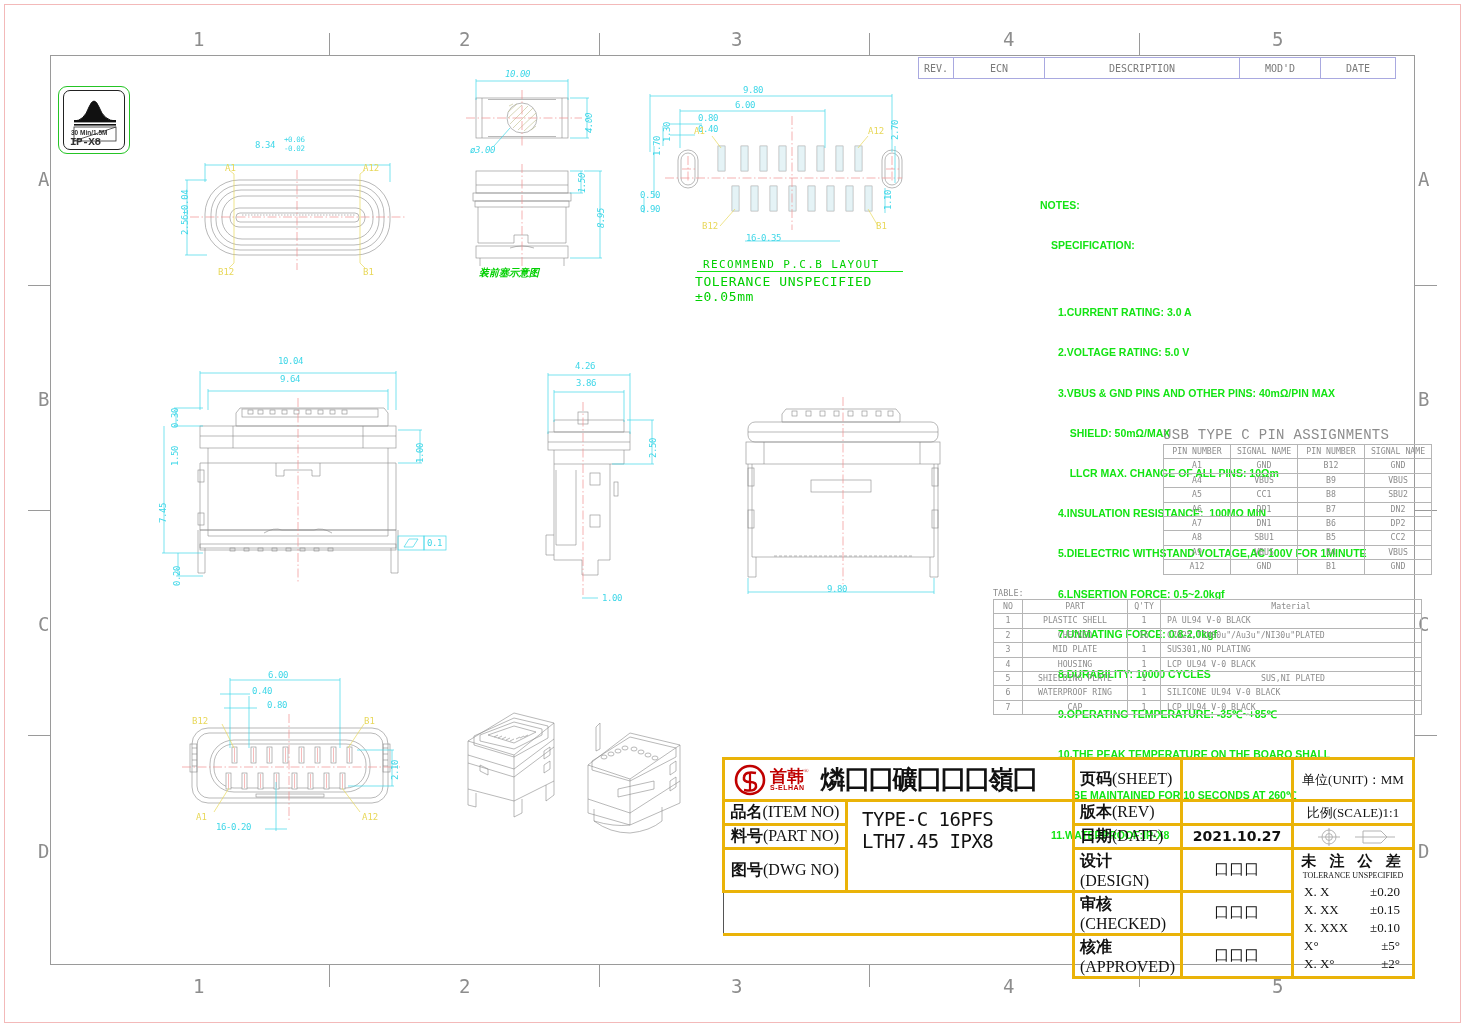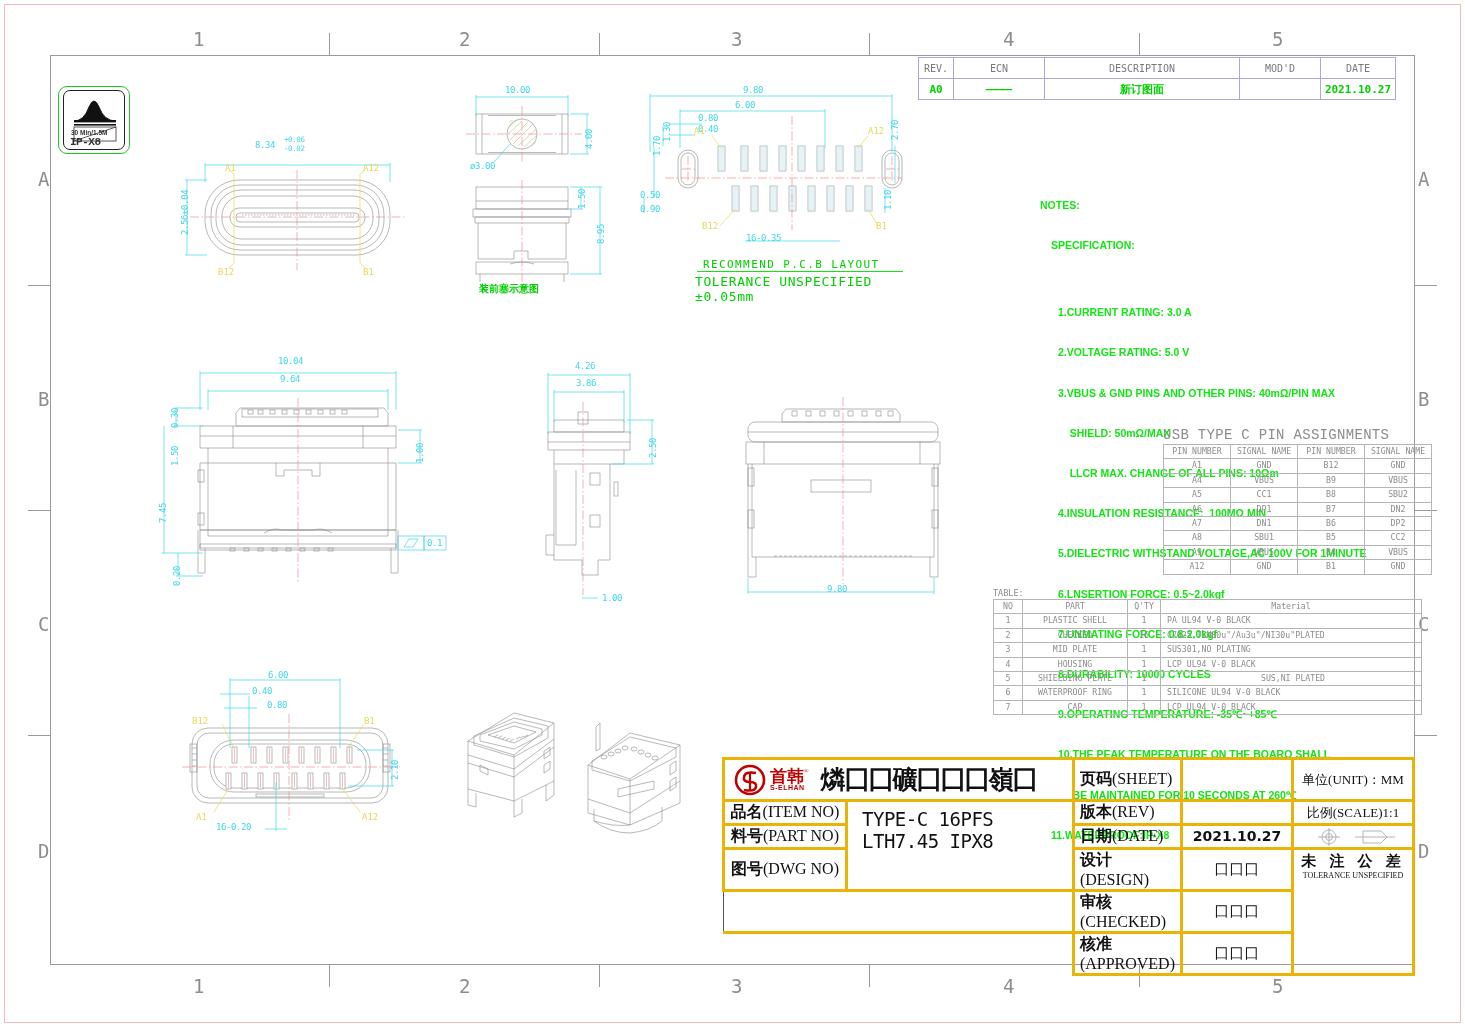--- a/index.html
+++ b/index.html
@@ -152,21 +152,21 @@
   <div class="abs dim" style="left:105px;top:10px">8.34</div>
   <div class="abs dim" style="left:134px;top:5px;font-size:7.5px">+0.06</div>
   <div class="abs dim" style="left:134px;top:14px;font-size:7.5px">-0.02</div>
   <div class="abs dimv" style="left:30px;top:105px">2.56±0.04</div>
   <div class="abs pinlbl" style="left:75px;top:33px">A1</div>
   <div class="abs pinlbl" style="left:213px;top:33px">A12</div>
   <div class="abs pinlbl" style="left:68px;top:137px">B12</div>
   <div class="abs pinlbl" style="left:213px;top:137px">B1</div>
 </div>
 
-<div class="abs" style="left:448px;top:84px;">
+<div class="abs" style="left:448px;top:68px;font-style:italic;">
   <svg width="200" height="210" viewBox="0 0 200 210">
 
     <rect x="28" y="30" width="92" height="40" class="ln"></rect>
     <line x1="34" y1="30" x2="34" y2="70" class="ln2"></line>
     <line x1="114" y1="30" x2="114" y2="70" class="ln2"></line>
     <line x1="40" y1="31.5" x2="108" y2="31.5" class="ln2"></line>
     <line x1="40" y1="68.5" x2="108" y2="68.5" class="ln2"></line>
     <circle cx="74" cy="50" r="15" class="ln2" fill="#e9e8b8"></circle>
     <g stroke="#bdbd8a" stroke-width=".6">
       <line x1="62" y1="56" x2="80" y2="38"></line>
@@ -607,27 +607,20 @@
 <div class="abs" id="revtable">
   <table>
     <tbody>
         <tr>
       <td style="width:32px">REV.</td>
       <td style="width:88px">ECN</td>
       <td style="width:192px">DESCRIPTION</td>
       <td style="width:78px">MOD'D</td>
       <td style="width:72px">DATE</td>
     </tr>
-    <tr>
-      <td class="v">A0</td>
-      <td class="v">————</td>
-      <td class="v">新订图面</td>
-      <td class="v"></td>
-      <td class="v">2021.10.27</td>
-    </tr>
   </tbody>
     </table>
 </div>
 
 <div class="abs" id="notes">
   <div>NOTES:</div>
   <div style="padding-left:11px">SPECIFICATION:</div>
   <div style="padding-left:18px">
     <div>1.CURRENT RATING: 3.0 A</div>
     <div>2.VOLTAGE RATING: 5.0 V</div>
@@ -837,20 +830,44 @@
       </td>
       <td>
         <span class="lbl-cn">设计</span><span class="lbl-en">(DESIGN)</span>
       </td>
       <td style="text-align:center">
         <span class="box3">囗囗囗</span>
       </td>
       <td rowspan="3" style="padding:2px 4px;vertical-align:top" class="tolbox">
         <div style="text-align:center" class="tolttl">未 注 公 差</div>
         <div style="text-align:center" class="tolsub">TOLERANCE UNSPECIFIED</div>
+        <table style="width:100%;border:none;margin-top:2px" class="toltab">
+          <tbody>
+                <tr>
+                  <td style="border:none;padding:0 0 0 4px">X. X</td>
+                  <td style="border:none;text-align:right;padding:0 6px 0 0">±0.20</td>
+                </tr>
+          <tr>
+                  <td style="border:none;padding:0 0 0 4px">X. XX</td>
+                  <td style="border:none;text-align:right;padding:0 6px 0 0">±0.15</td>
+                </tr>
+          <tr>
+                  <td style="border:none;padding:0 0 0 4px">X. XXX</td>
+                  <td style="border:none;text-align:right;padding:0 6px 0 0">±0.10</td>
+                </tr>
+          <tr>
+                  <td style="border:none;padding:0 0 0 4px">X°</td>
+                  <td style="border:none;text-align:right;padding:0 6px 0 0">±5°</td>
+                </tr>
+          <tr>
+                  <td style="border:none;padding:0 0 0 4px">X. X°</td>
+                  <td style="border:none;text-align:right;padding:0 6px 0 0">±2°</td>
+                </tr>
+        </tbody>
+            </table>
       </td>
     </tr>
 
     <tr style="height:23px">
       <td colspan="2" style="border-left:1px solid #555;border-right:1px solid #555"></td>
       <td>
         <span class="lbl-cn">审核</span><span class="lbl-en">(CHECKED)</span>
       </td>
       <td style="text-align:center">
         <span class="box3">囗囗囗</span>

